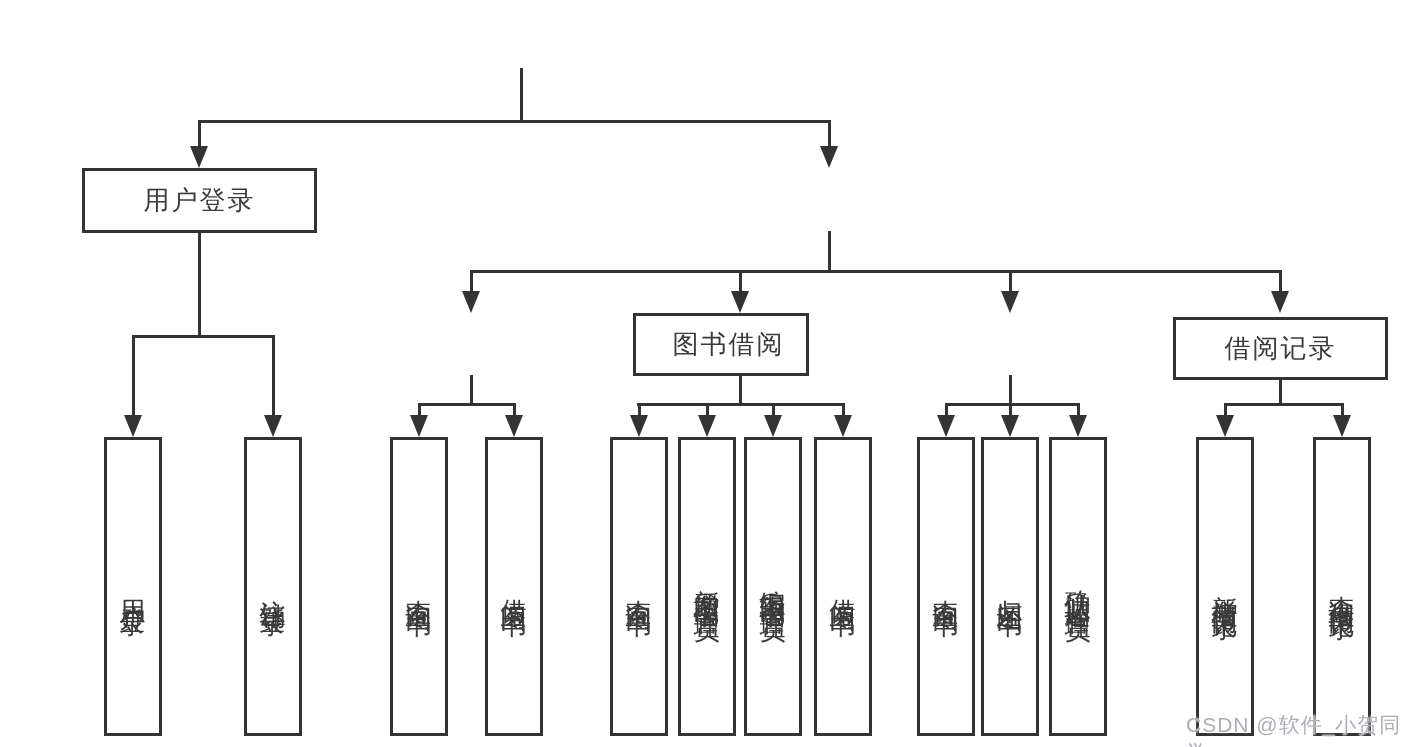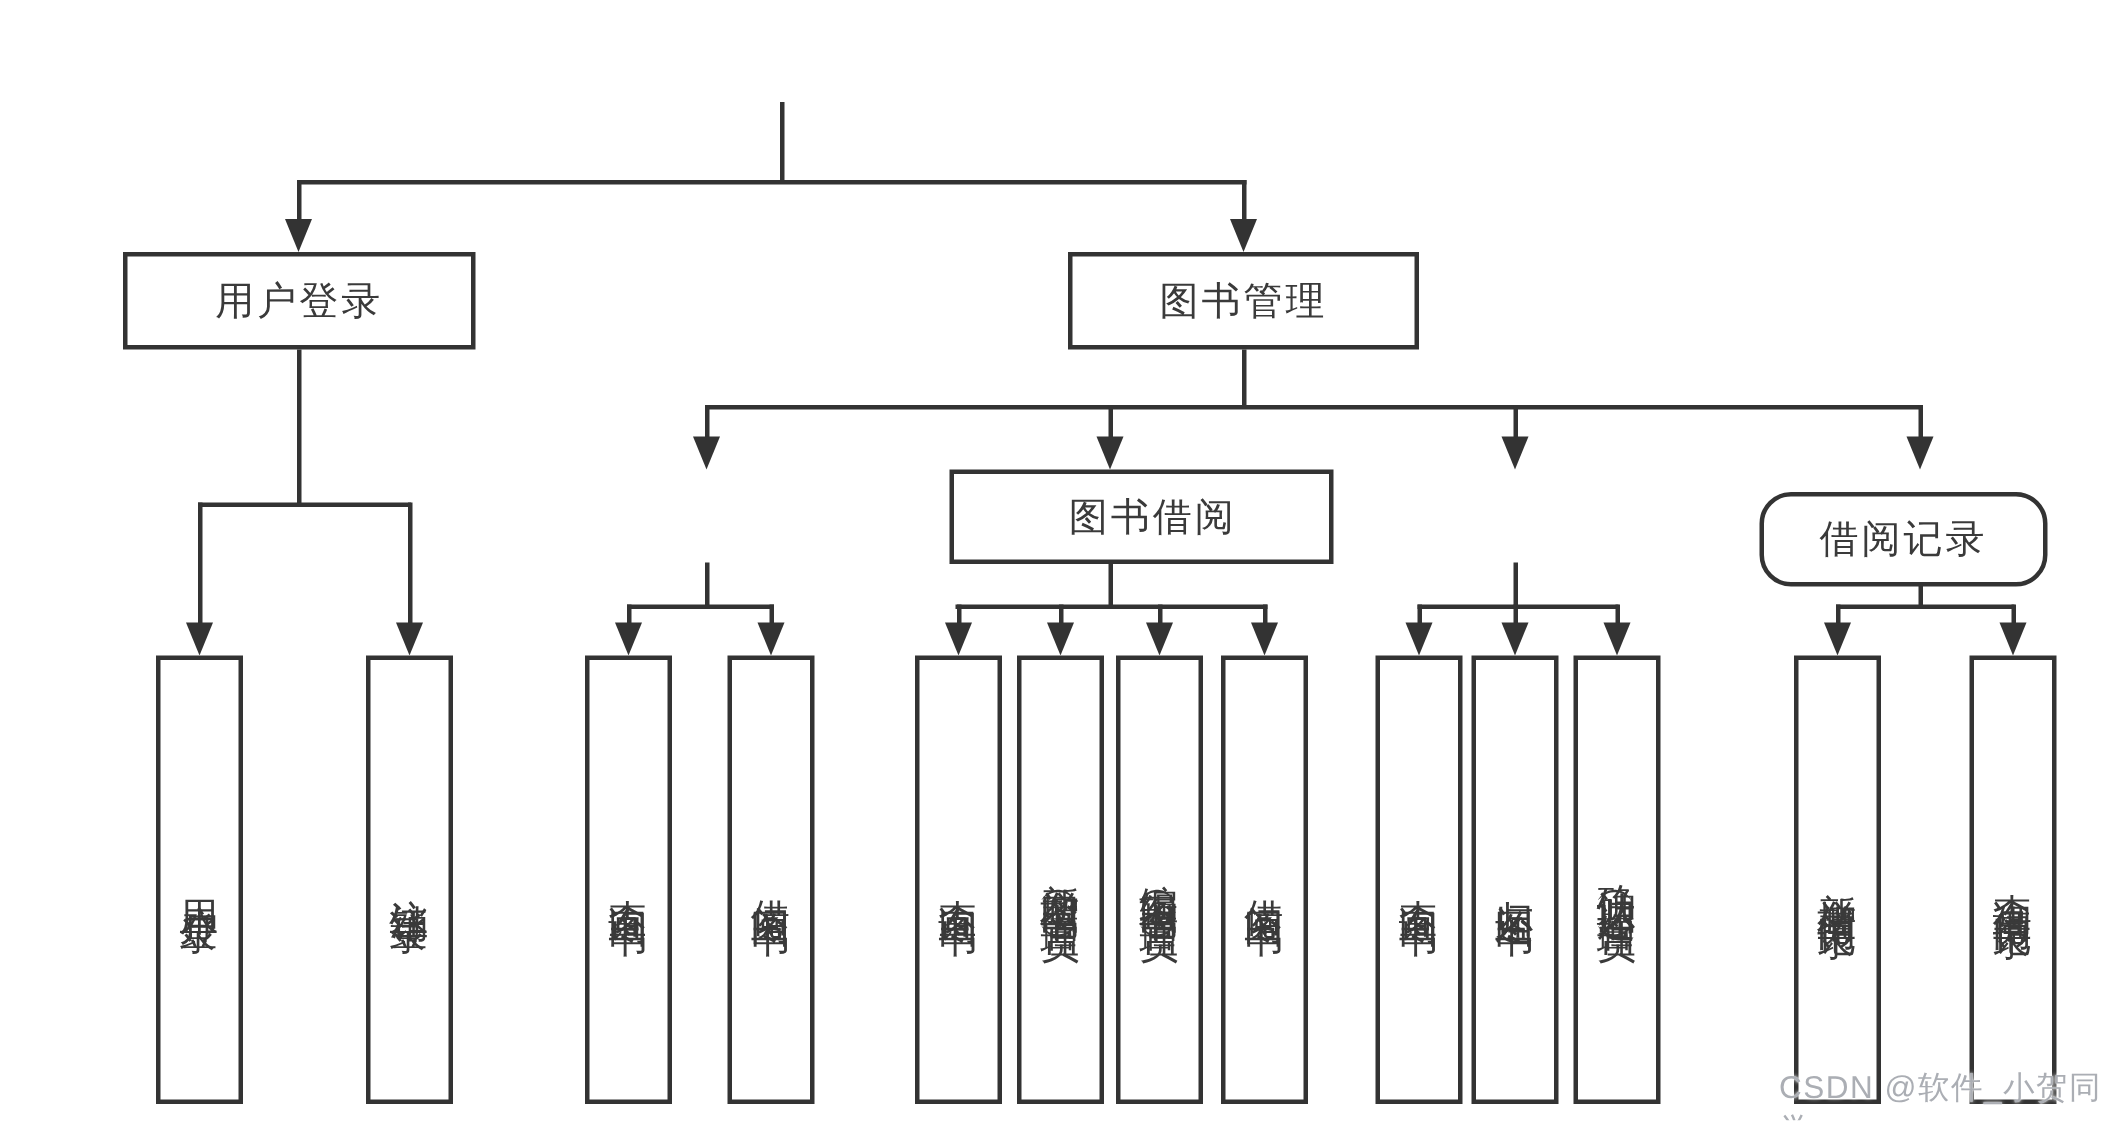--- a/index.html
+++ b/index.html
@@ -115,28 +115,25 @@
   <div class="hline" style="left:1224px;top:403px;width:119px;"></div>
   <div class="vline" style="left:1224px;top:403px;height:16px;"></div>
   <div class="vline" style="left:1341px;top:403px;height:16px;"></div>
   <div class="arrow" style="left:1216px;top:415px;"></div>
   <div class="arrow" style="left:1333px;top:415px;"></div>
 
 
   <div class="box" style="left:82px;top:168px;width:235px;height:65px;">
     <span>用户登录</span>
   </div>
-  <div class="box" style="left:712px;top:168px;width:234px;height:65px;">
-    <span>图书管理</span>
-  </div>
 
-  <div class="box" style="left:633px;top:313px;width:256px;height:63px;padding-left:15px;">
+  <div class="box" style="left:633px;top:313px;width:176px;height:63px;padding-left:15px;">
     <span>图书借阅</span>
   </div>
-  <div class="box" style="left:1173px;top:328px;width:192px;height:63px;border-radius:21px;">
+  <div class="box" style="left:1173px;top:317px;width:215px;height:63px;">
     <span>借阅记录</span>
   </div>
 
   <div class="box leaf" style="left:104px;">
     <span class="vtext">用户登录</span>
   </div>
   <div class="box leaf" style="left:244px;">
     <span class="vtext">注销登录</span>
   </div>
 

